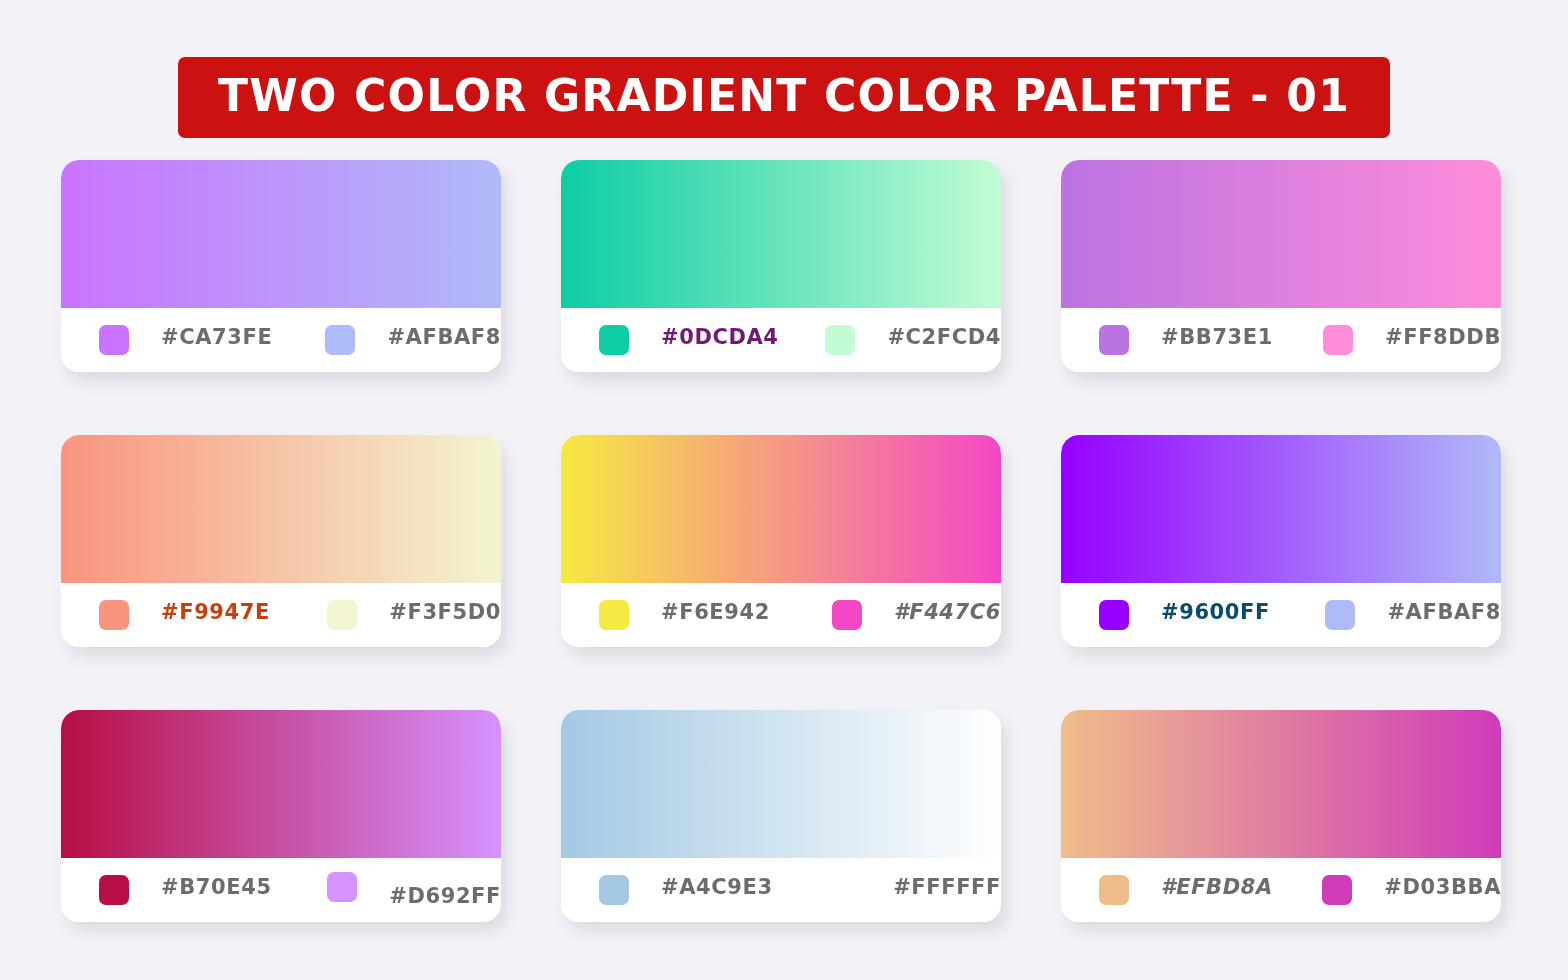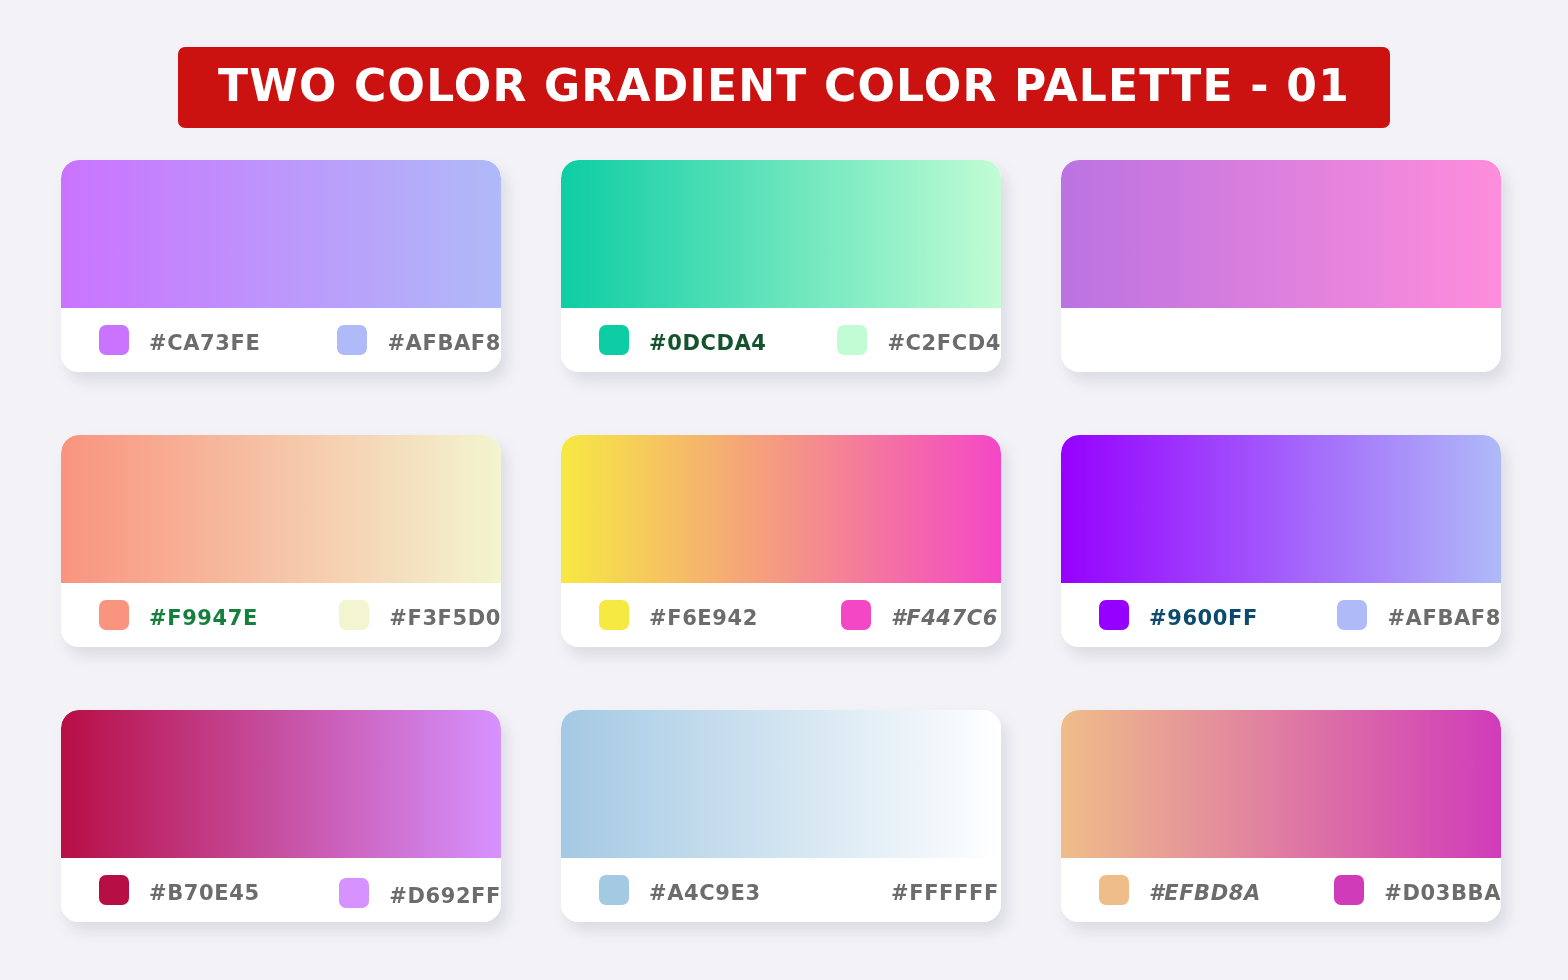--- a/index.html
+++ b/index.html
@@ -18,21 +18,21 @@
   .page {
     position: relative;
     width: 1568px;
     height: 980px;
     box-sizing: border-box;
   }
 
   
   .title-wrap {
     position: absolute;
-    top: 47px;
+    top: 57px;
     left: 0;
     right: 0;
     display: flex;
     justify-content: center;
   }
   .title-banner {
     background: #cc1111;
     border-radius: 7px;
     padding: 17px 40px 20px 40px;
     min-width: 1010px;
@@ -87,21 +87,22 @@
     flex: 1 1 auto;
     background: #ffffff;
     display: flex;
     align-items: center;
     padding-left: 38px;
     box-sizing: border-box;
   }
 
   .color-entry {
     display: flex;
-    align-items: flex-end;
+    align-items: flex-start;
+    gap: 12px;
   }
   .color-entry.first { width: 242px; }
 
   .chip {
     width: 30px;
     height: 30px;
     border-radius: 7px;
     flex: 0 0 auto;
   }
   .chip.is-white {
@@ -141,37 +142,47 @@
             <span class="chip" style="background: rgb(175, 186, 248);"></span>
             <span class="hex-label" style="color: rgb(108, 108, 108);">#AFBAF8</span>
           </div>
         </div>
       </div>
       <div class="card">
         <div class="swatch-panel" style="background: linear-gradient(90deg, rgb(13, 205, 164) 0%, rgb(194, 252, 212) 100%);"></div>
         <div class="label-strip">
           <div class="color-entry first">
             <span class="chip" style="background: rgb(13, 205, 164);"></span>
-            <span class="hex-label" style="color: #14532d;">#0DCDA4</span>
+            <span class="hex-label" style="color: #701a75;">#0DCDA4</span>
           </div>
           <div class="color-entry">
             <span class="chip" style="background: rgb(194, 252, 212);"></span>
             <span class="hex-label" style="color: rgb(108, 108, 108);">#C2FCD4</span>
           </div>
         </div>
       </div>
       <div class="card">
         <div class="swatch-panel" style="background: linear-gradient(90deg, rgb(187, 115, 225) 0%, rgb(255, 141, 219) 100%);"></div>
+        <div class="label-strip">
+          <div class="color-entry first">
+            <span class="chip" style="background: rgb(187, 115, 225);"></span>
+            <span class="hex-label" style="color: rgb(108, 108, 108);">#BB73E1</span>
+          </div>
+          <div class="color-entry">
+            <span class="chip" style="background: rgb(255, 141, 219);"></span>
+            <span class="hex-label" style="color: rgb(108, 108, 108);">#FF8DDB</span>
+          </div>
+        </div>
       </div>
       <div class="card">
         <div class="swatch-panel" style="background: linear-gradient(90deg, rgb(249, 148, 126) 0%, rgb(243, 245, 208) 100%);"></div>
         <div class="label-strip">
           <div class="color-entry first">
             <span class="chip" style="background: rgb(249, 148, 126);"></span>
-            <span class="hex-label" style="color: #15803d;">#F9947E</span>
+            <span class="hex-label" style="color: #c2410c;">#F9947E</span>
           </div>
           <div class="color-entry">
             <span class="chip" style="background: rgb(243, 245, 208);"></span>
             <span class="hex-label" style="color: rgb(108, 108, 108);">#F3F5D0</span>
           </div>
         </div>
       </div>
       <div class="card">
         <div class="swatch-panel" style="background: linear-gradient(90deg, rgb(246, 233, 66) 0%, rgb(244, 71, 198) 100%);"></div>
         <div class="label-strip">

